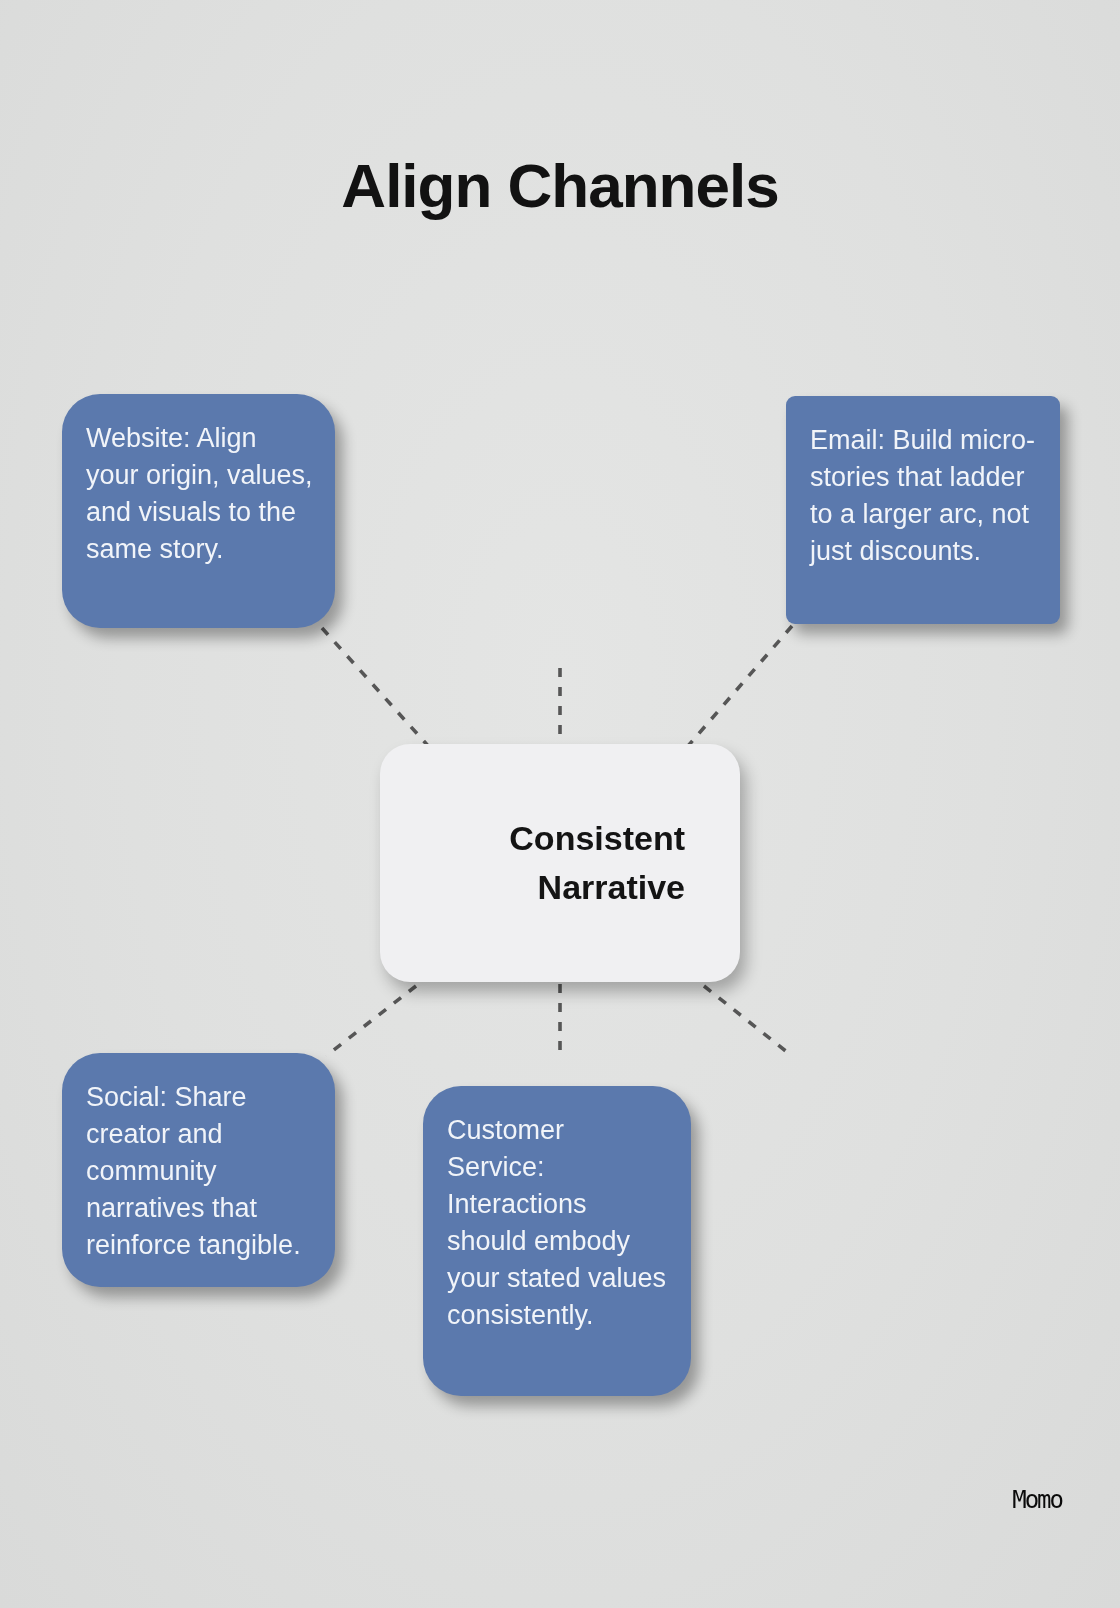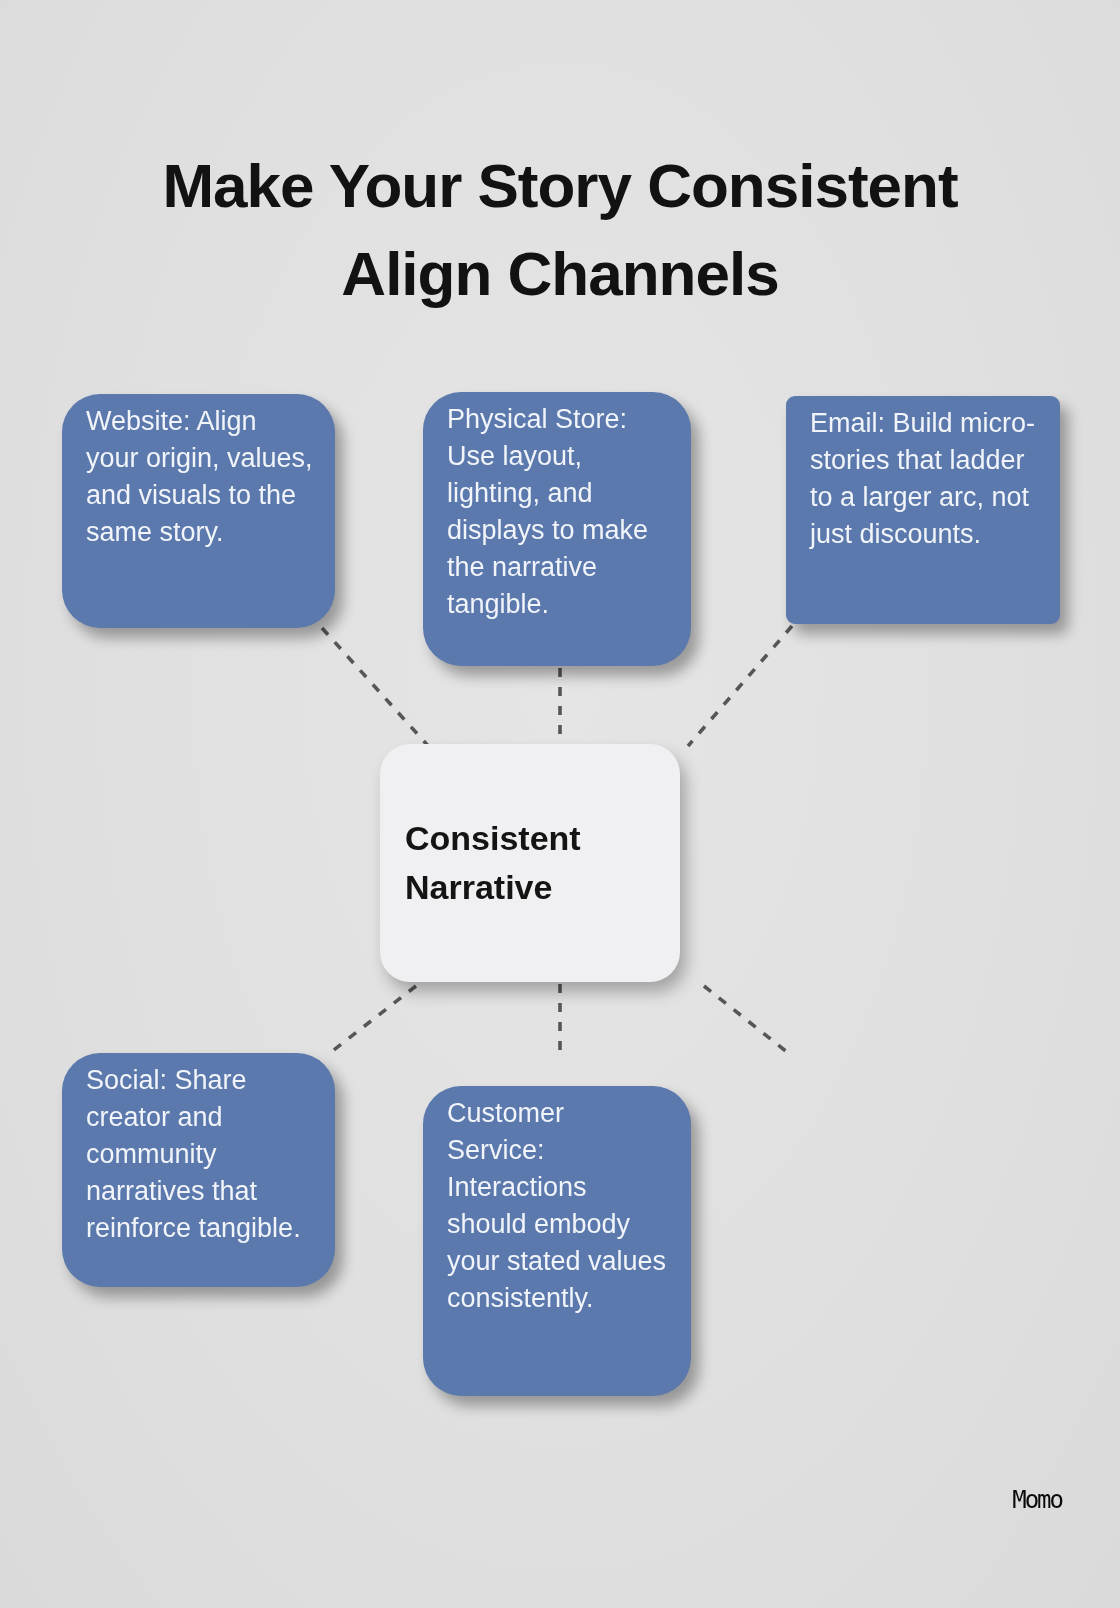--- a/index.html
+++ b/index.html
@@ -26,42 +26,42 @@
   .title .line { display: block; }
 
   .node {
     position: absolute;
     background: #5b79ad;
     border-radius: 38px;
     box-shadow: 8px 10px 14px rgba(0,0,0,0.33);
     color: #f1f4f9;
     font-size: 27px;
     line-height: 37px;
-    padding: 9px 22px 22px 24px;
+    padding: 26px 22px 22px 24px;
     box-sizing: border-box;
   }
 
   .node-top-left     { left: 62px;  top: 394px;  width: 273px; height: 234px; }
   .node-top-mid      { left: 423px; top: 392px;  width: 268px; height: 274px; }
   .node-top-right    { left: 786px; top: 396px;  width: 274px; height: 228px; border-radius: 9px; }
   .node-bottom-left  { left: 62px;  top: 1053px; width: 273px; height: 234px; }
   .node-bottom-mid   { left: 423px; top: 1086px; width: 268px; height: 310px; }
   .node-bottom-right { left: 782px; top: 1053px; width: 274px; height: 234px; }
 
   .center-node {
     position: absolute;
     left: 380px; top: 744px;
-    width: 300px; height: 238px;
+    width: 360px; height: 238px;
     background: #f0f0f2;
     border-radius: 30px;
     box-shadow: 6px 10px 16px rgba(0,0,0,0.28);
     display: flex;
     align-items: center;
     justify-content: center;
-    text-align: left;
+    text-align: right;
   }
   .center-node .center-label {
     display: block;
     max-width: 250px;
     font-size: 34px;
     line-height: 49px;
     font-weight: 800;
     color: #141414;
   }
 
@@ -88,40 +88,36 @@
     letter-spacing: -2px;
     color: #0a0a0a;
   }
 </style>
 </head>
 <body>
 
 <div class="canvas">
 
   <h1 class="title">
-    <span class="line">Make Your Story Consistent</span>
     <span class="line">Align Channels</span>
   </h1>
 
   <svg class="connectors" viewBox="0 0 1120 1608" xmlns="http://www.w3.org/2000/svg">
     <line x1="322" y1="628" x2="430" y2="748"></line>
     <line x1="560" y1="668" x2="560" y2="742"></line>
     <line x1="792" y1="626" x2="688" y2="746"></line>
     <line x1="416" y1="986" x2="326" y2="1056"></line>
     <line x1="560" y1="984" x2="560" y2="1051"></line>
     <line x1="704" y1="986" x2="792" y2="1056"></line>
   </svg>
 
   <div class="node node-top-left">
     <span>Website: Align your origin, values, and visuals to the same story.</span>
   </div>
 
-  <div class="node node-top-mid">
-    <span>Physical Store: Use layout, lighting, and displays to make the narrative tangible.</span>
-  </div>
 
   <div class="node node-top-right">
     <span>Email: Build micro-stories that ladder to a larger arc, not just discounts.</span>
   </div>
 
   <div class="center-node">
     <span class="center-label">Consistent Narrative</span>
   </div>
 
   <div class="node node-bottom-left">

